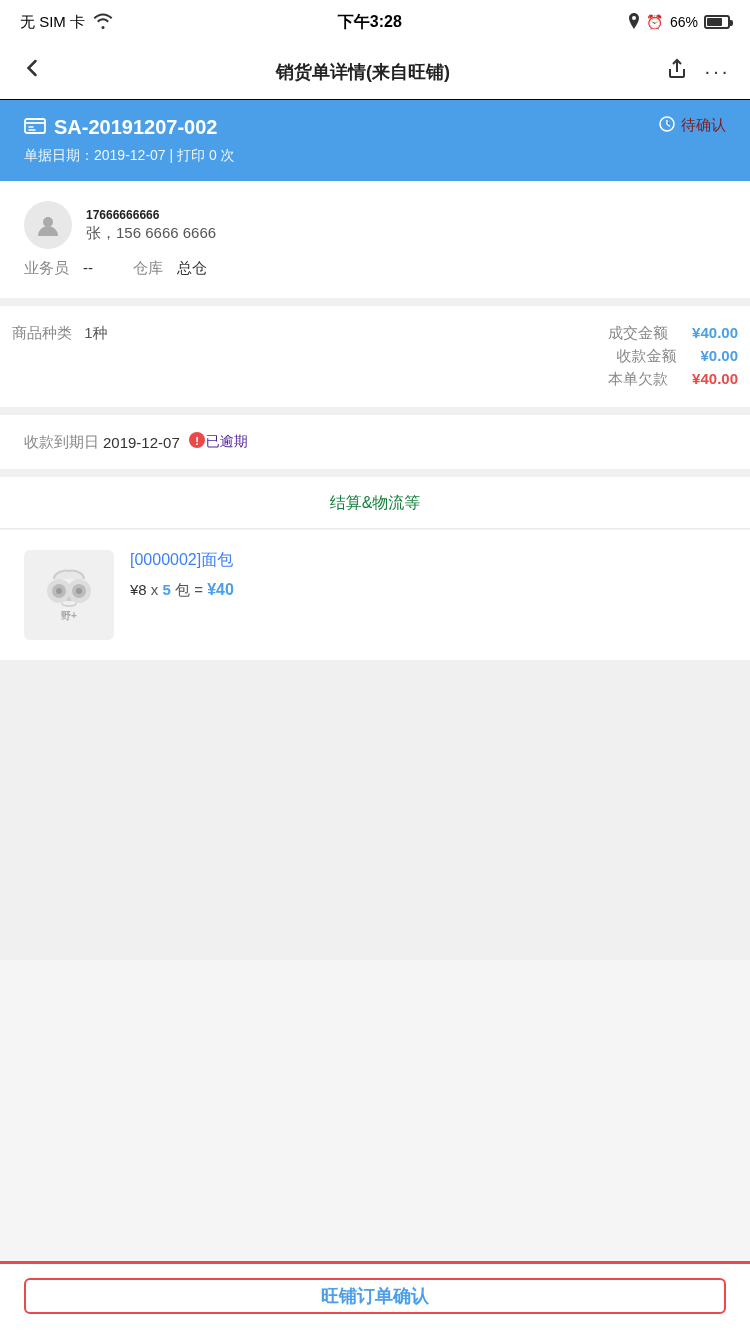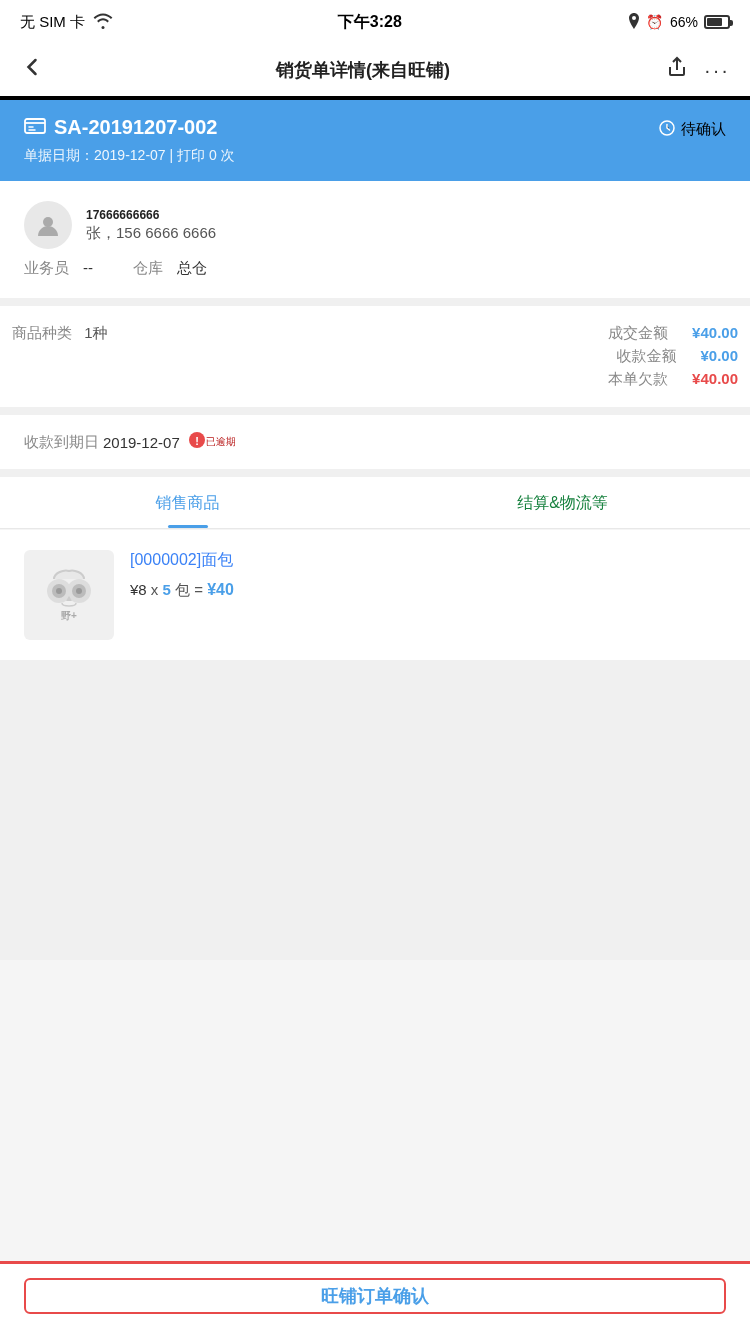--- a/index.html
+++ b/index.html
@@ -36,53 +36,53 @@
       position: absolute; left: 1px; top: 1px; height: 8px; width: 66%; background: #333; border-radius: 1px;
     }
 
     
     .nav-bar {
       background: #fff;
       height: 56px;
       display: flex;
       align-items: center;
       padding: 0 20px;
-      border-bottom: 4px solid #000000;
+      border-bottom: 1px solid #000000;
       position: relative;
     }
     .nav-back { font-size: 26px; color: #333; cursor: pointer; width: 40px; }
     .nav-title { flex: 1; text-align: center; font-size: 18px; font-weight: 600; color: #222; }
     .nav-actions { display: flex; align-items: center; gap: 16px; }
     .nav-share { font-size: 22px; color: #333; }
     .nav-more { font-size: 20px; color: #333; letter-spacing: 2px; }
 
     
     .order-header {
       background: #4a9fe8;
       padding: 16px 24px;
     }
     .order-header-row1 {
       display: flex;
       justify-content: space-between;
-      align-items: flex-end;
+      align-items: flex-start;
       margin-bottom: 8px;
     }
     .order-id {
       display: flex;
       align-items: center;
       gap: 8px;
       font-size: 20px;
       font-weight: 700;
       color: #fff;
     }
     .order-status {
       display: flex;
       align-items: center;
       gap: 6px;
-      color: #000000;
+      color: #7f1d1d;
       font-size: 15px;
     }
     .order-date {
       font-size: 14px;
       color: rgba(255,255,255,0.9);
     }
 
     
     .customer-section {
       background: #fff;
@@ -149,21 +149,21 @@
       border-bottom: 8px solid #f0f0f0;
       display: flex;
       align-items: center;
       gap: 0;
       font-size: 15px;
       color: #555;
     }
     .due-date-label { color: #888; margin-right: 4px; }
     .due-date-value { color: #333; margin-right: 8px; }
     .overdue-icon { color: #e84a4a; font-size: 16px; }
-    .overdue-text { color: #b91c1c; font-size: 10px; }
+    .overdue-text { color: #4c1d95; font-size: 14px; }
 
     
     .tabs-section {
       background: #fff;
       border-bottom: 1px solid #e8e8e8;
     }
     .tabs-row {
       display: flex;
     }
     .tab-item {
@@ -376,23 +376,20 @@
     <svg width="18" height="18" viewBox="0 0 18 18">
         <circle cx="9" cy="9" r="8" fill="#e84a4a"></circle>
         <text x="9" y="13.5" text-anchor="middle" fill="white" font-size="11" font-weight="bold">!</text>
       </svg>
   </span>
   <span class="overdue-text">已逾期</span>
 </div>
 
 <div class="tabs-section">
   <div class="tabs-row">
-    <div class="tab-item active">
-      <span>销售商品</span>
-    </div>
     <div class="tab-item">
       <span>结算&amp;物流等</span>
     </div>
   </div>
 </div>
 
 <div class="product-section">
   <div class="product-item">
     <div class="product-thumb">
       <div style="text-align:center; color:#ccc;">

